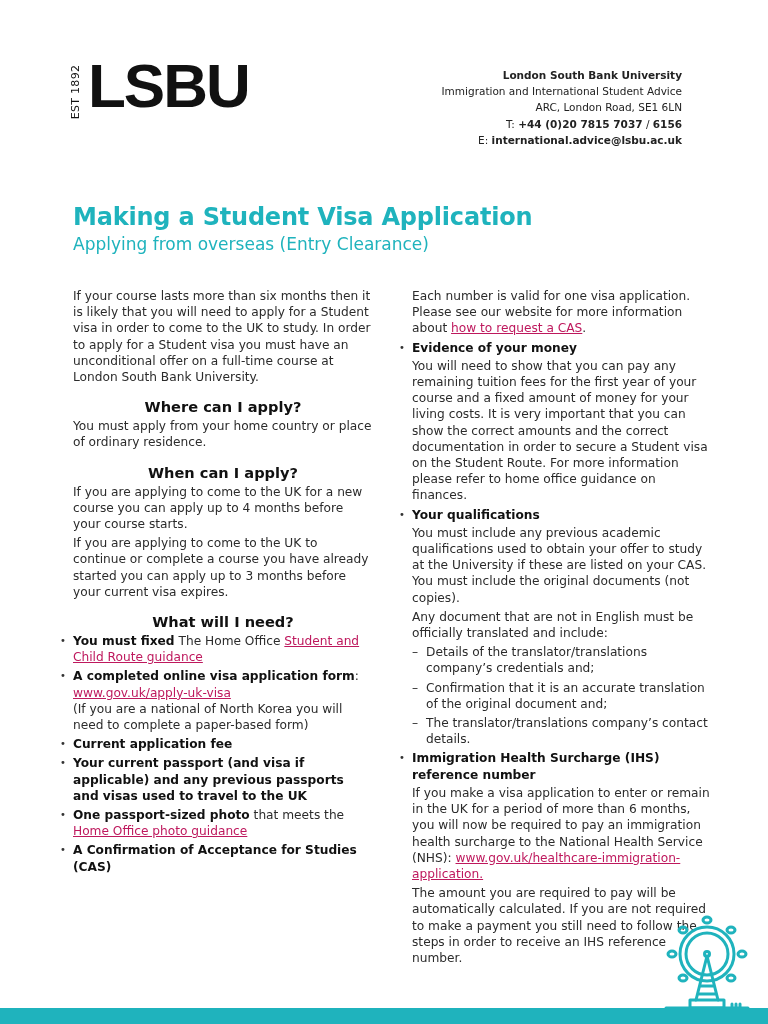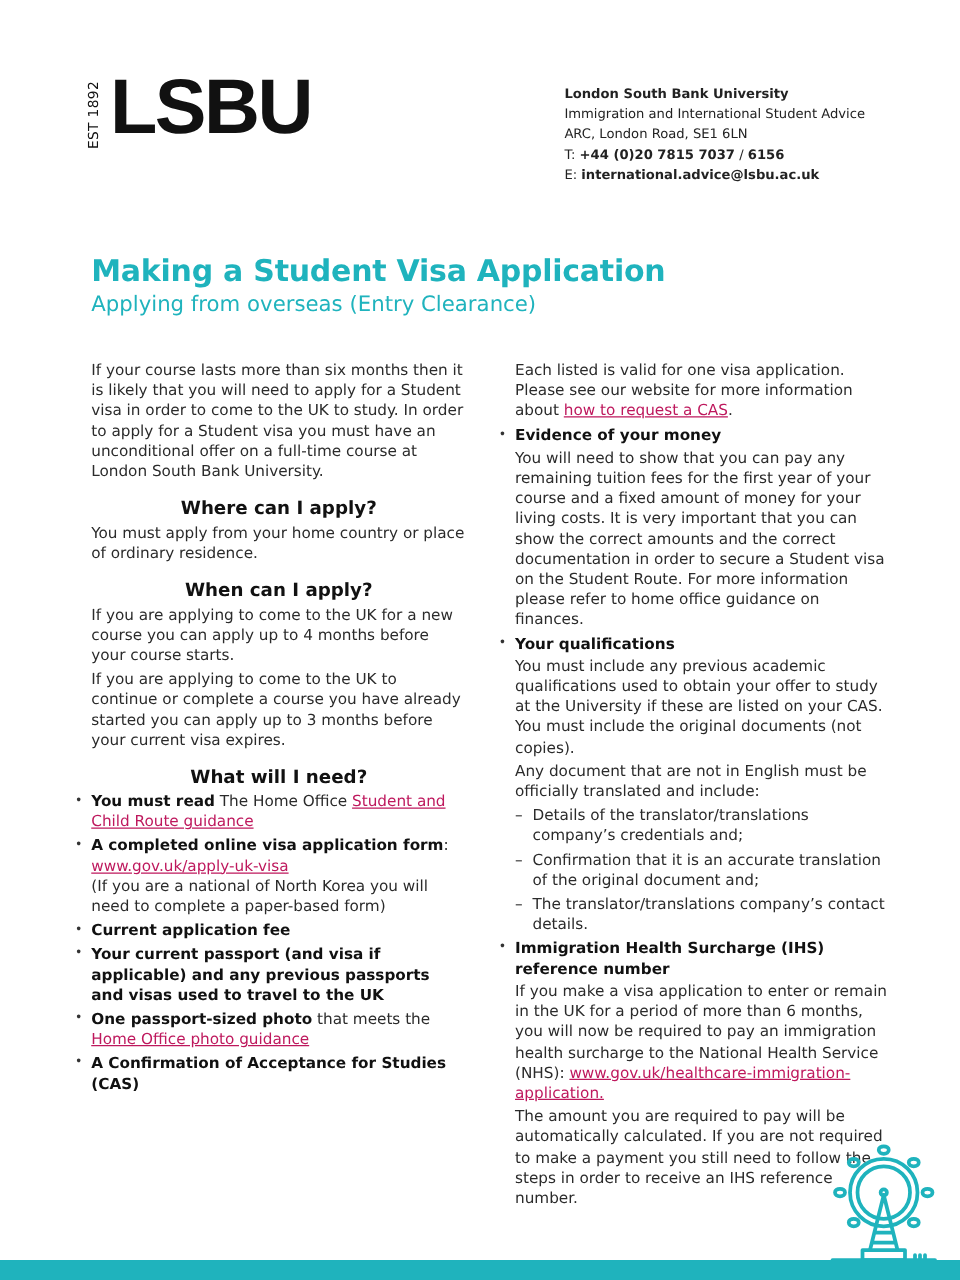--- a/index.html
+++ b/index.html
@@ -6,21 +6,21 @@
   html, body { width: 768px; height: 1024px; background: #ffffff; overflow: hidden; }
   body { position: relative; font-family: "DejaVu Sans", sans-serif; color: #2b2b2b; }
 
   .logo { position: absolute; left: 68px; top: 67px; height: 50px; }
   .logo .est { position: absolute; left: 0; top: 0; width: 14px; height: 50px; }
   .logo .est span { position: absolute; left: 50%; top: 50%; transform: translate(-50%,-50%) rotate(-90deg);
     font-size: 11px; white-space: nowrap; color: #111; letter-spacing: 0.3px; }
   .logo .word { position: absolute; left: 20px; top: -12px; font-family: "Liberation Sans", sans-serif; font-weight: 700;
     font-size: 62px; letter-spacing: -2px; color: #111; line-height: 1; }
 
-  .contact { position: absolute; right: 76px; top: 67px; text-align: left; font-size: 10.5px; line-height: 16.2px; color: #222; }
+  .contact { position: absolute; right: 86px; top: 67px; text-align: right; font-size: 10.5px; line-height: 16.2px; color: #222; }
   .contact .org { font-weight: 700; }
   .contact b { font-weight: 700; }
 
   .title { position: absolute; left: 73px; top: 203px; font-size: 24px; font-weight: 700; color: #1fb3bd; letter-spacing: -0.2px; }
   .subtitle { position: absolute; left: 73px; top: 234px; font-size: 17px; color: #1fb3bd; }
 
   .col { position: absolute; top: 288px; font-size: 12.2px; line-height: 16.2px; color: #2b2b2b; }
   .col-left { left: 73px; width: 300px; }
   .col-right { left: 412px; width: 300px; }
 
@@ -74,21 +74,21 @@
   <h2>Where can I apply?</h2>
   <p>You must apply from your home country or place of ordinary residence.</p>
 
   <h2>When can I apply?</h2>
   <p>If you are applying to come to the UK for a new course you can apply up to 4 months before your course starts.</p>
   <p>If you are applying to come to the UK to continue or complete a course you have already started you can apply up to 3 months before your current visa expires.</p>
 
   <h2>What will I need?</h2>
   <ul class="bullets outdent">
     <li>
-      <span class="bold">You must read</span><span> The Home Office </span><a>Student and Child Route guidance</a>
+      <span class="bold">You must fixed</span><span> The Home Office </span><a>Student and Child Route guidance</a>
     </li>
     <li>
       <span class="bold">A completed online visa application form</span><span>:</span><br>
       <a>www.gov.uk/apply-uk-visa</a><br>
       <span>(If you are a national of North Korea you will need to complete a paper-based form)</span>
     </li>
     <li>
       <span class="bold">Current application fee</span>
     </li>
     <li>
@@ -97,21 +97,21 @@
     <li>
       <span class="bold">One passport-sized photo</span><span> that meets the </span><a>Home Office photo guidance</a>
     </li>
     <li>
       <span class="bold">A Confirmation of Acceptance for Studies (CAS)</span>
     </li>
   </ul>
 </div>
 
 <div class="col col-right">
-  <p><span>Each listed is valid for one visa application. Please see our website for more information about </span><a>how to request a CAS</a><span>.</span></p>
+  <p><span>Each number is valid for one visa application. Please see our website for more information about </span><a>how to request a CAS</a><span>.</span></p>
 
   <ul class="bullets outdent">
     <li>
       <span class="bold">Evidence of your money</span>
       <p class="sub">You will need to show that you can pay any remaining tuition fees for the first year of your course and a fixed amount of money for your living costs. It is very important that you can show the correct amounts and the correct documentation in order to secure a Student visa on the Student Route. For more information please refer to home office guidance on finances.</p>
     </li>
     <li>
       <span class="bold">Your qualifications</span>
       <p class="sub">You must include any previous academic qualifications used to obtain your offer to study at the University if these are listed on your CAS. You must include the original documents (not copies).</p>
       <p class="sub">Any document that are not in English must be officially translated and include:</p>

